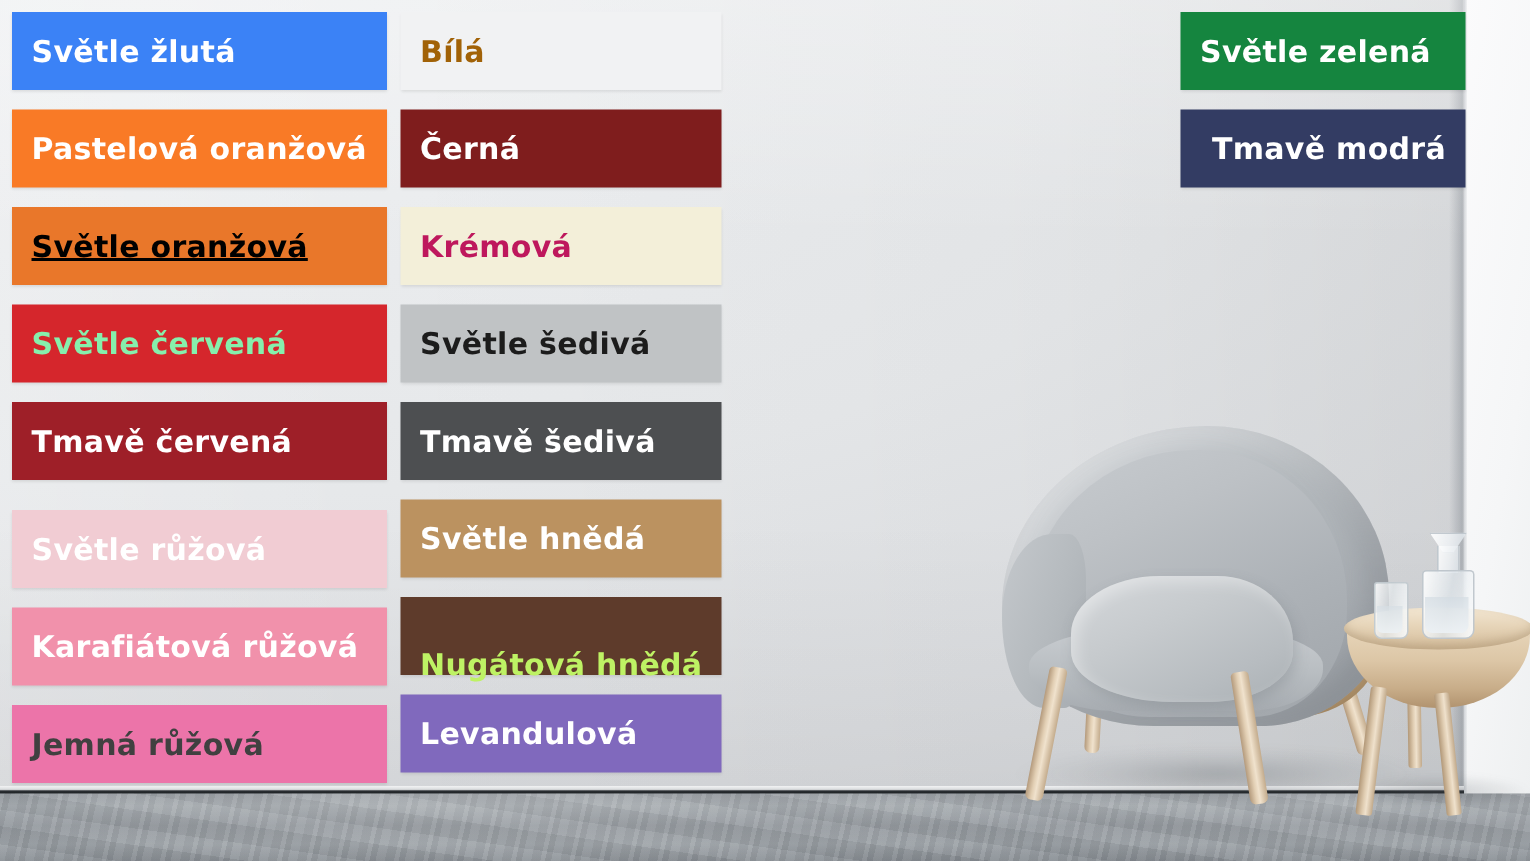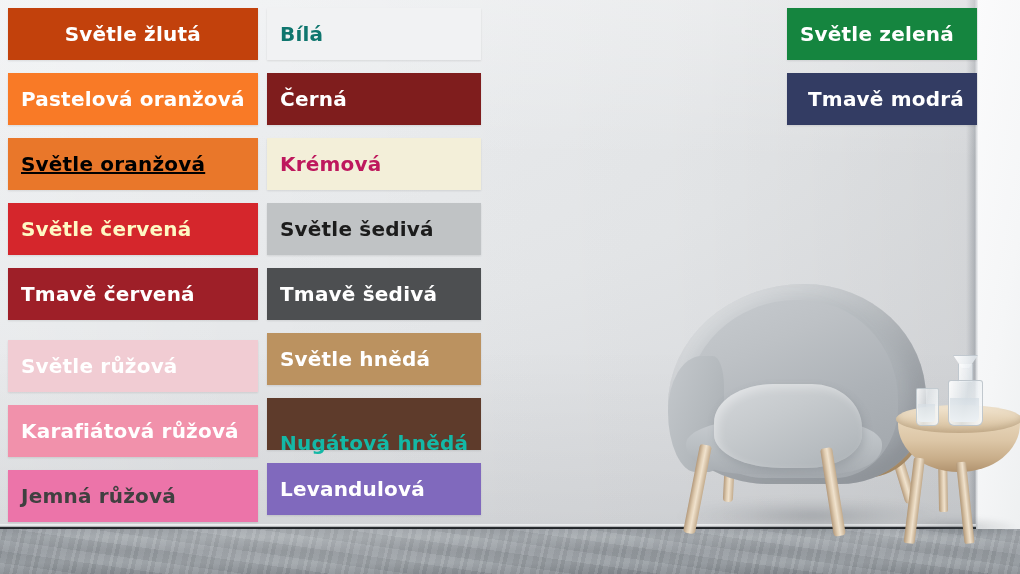--- a/index.html
+++ b/index.html
@@ -240,66 +240,66 @@
   <div class="chair table-leg tleg-1"></div>
   <div class="chair table-leg tleg-2"></div>
   <div class="chair carafe-stopper"></div>
   <div class="chair carafe-neck"></div>
   <div class="chair carafe-body"></div>
   <div class="chair carafe-water"></div>
   <div class="chair glass"></div>
   <div class="chair glass-water"></div>
 
   <div class="swatch-col" id="col1">
-      <div class="swatch" style="background: #c2410c; justify-content: center;">
+      <div class="swatch" style="background: #3b82f6;">
         <span class="swatch-label" style="color: rgb(255, 255, 255);">Světle žlutá</span>
       </div>
       <div class="swatch" style="background: rgb(249, 122, 38);">
         <span class="swatch-label" style="color: rgb(255, 255, 255);">Pastelová oranžová</span>
       </div>
       <div class="swatch" style="background: rgb(233, 119, 42);">
         <span class="swatch-label" style="color: #000000; text-decoration: underline;">Světle oranžová</span>
       </div>
       <div class="swatch" style="background: rgb(213, 38, 44);">
-        <span class="swatch-label" style="color: #fef9c3; text-align: center;">Světle červená</span>
+        <span class="swatch-label" style="color: #86efac; text-align: center;">Světle červená</span>
       </div>
       <div class="swatch" style="background: rgb(158, 31, 40);">
         <span class="swatch-label" style="color: rgb(255, 255, 255);">Tmavě červená</span>
       </div>
       <div class="swatch" style="background: rgb(241, 204, 211); margin-top: 20px;">
         <span class="swatch-label" style="color: rgb(255, 255, 255);">Světle růžová</span>
       </div>
       <div class="swatch" style="background: rgb(241, 145, 171);">
         <span class="swatch-label" style="color: rgb(255, 255, 255);">Karafiátová růžová</span>
       </div>
       <div class="swatch" style="background: rgb(236, 116, 169);">
         <span class="swatch-label" style="color: #404040;">Jemná růžová</span>
       </div>
     </div>
   <div class="swatch-col" id="col2">
       <div class="swatch" style="background: rgb(241, 242, 243);">
-        <span class="swatch-label" style="color: #0f766e;">Bílá</span>
+        <span class="swatch-label" style="color: #a16207;">Bílá</span>
       </div>
       <div class="swatch" style="background: #7f1d1d;">
         <span class="swatch-label" style="color: rgb(255, 255, 255);">Černá</span>
       </div>
       <div class="swatch" style="background: rgb(243, 239, 217);">
         <span class="swatch-label" style="color: #be185d;">Krémová</span>
       </div>
       <div class="swatch" style="background: rgb(192, 195, 197);">
         <span class="swatch-label" style="color: rgb(28, 28, 28);">Světle šedivá</span>
       </div>
       <div class="swatch" style="background: rgb(77, 79, 81);">
         <span class="swatch-label" style="color: rgb(255, 255, 255);">Tmavě šedivá</span>
       </div>
       <div class="swatch" style="background: rgb(187, 146, 96);">
         <span class="swatch-label" style="color: rgb(255, 255, 255);">Světle hnědá</span>
       </div>
       <div class="swatch" style="background: rgb(94, 59, 43);">
-        <span class="swatch-label" style="color: #14b8a6; margin-top: 37px;">Nugátová hnědá</span>
+        <span class="swatch-label" style="color: #bef264; margin-top: 37px;">Nugátová hnědá</span>
       </div>
       <div class="swatch" style="background: rgb(128, 105, 189);">
         <span class="swatch-label" style="color: rgb(255, 255, 255);">Levandulová</span>
       </div>
     </div>
   <div class="swatch-col" id="col4">
       <div class="swatch" style="background: rgb(21, 133, 63);">
         <span class="swatch-label" style="color: rgb(255, 255, 255);">Světle zelená</span>
       </div>
       <div class="swatch" style="background: rgb(51, 60, 99); padding-left: 21px;">

